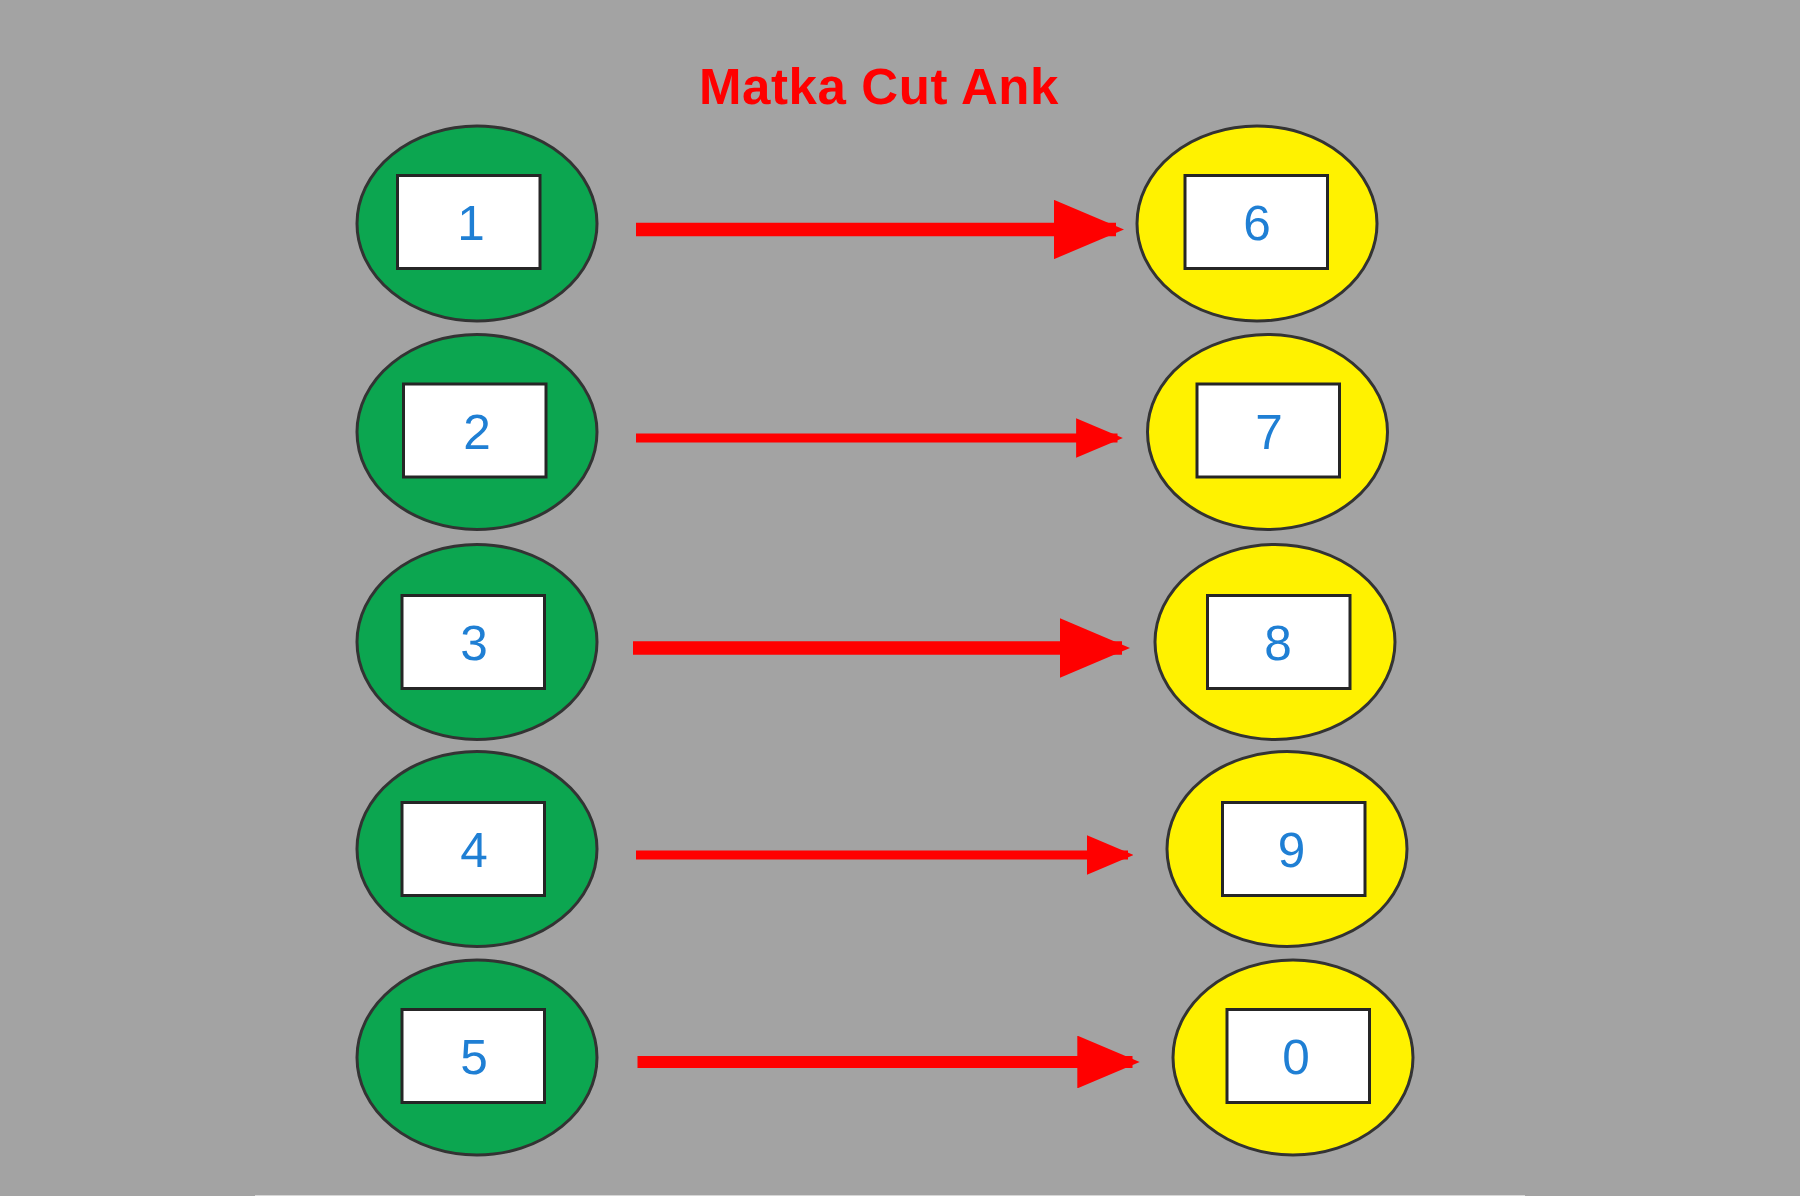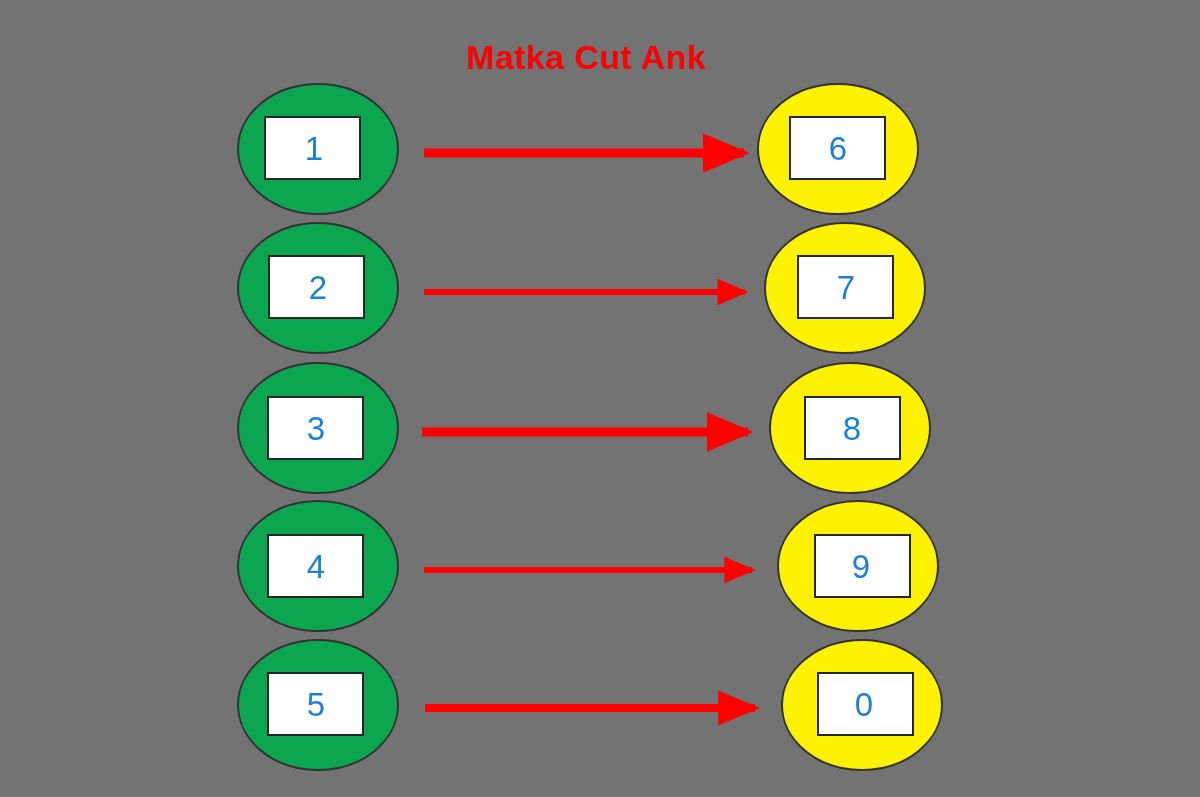--- a/index.html
+++ b/index.html
@@ -8,21 +8,21 @@
     padding: 0;
     background: #ffffff;
   }
   body {
     font-family: "Liberation Sans", sans-serif;
   }
   #stage {
     position: relative;
     width: 1200px;
     height: 797px;
-    background: #737373;
+    background: #a3a3a3;
     overflow: hidden;
   }
   #diagram-svg {
     position: absolute;
     top: 0;
     left: 0;
     width: 1200px;
     height: 797px;
     display: block;
   }

